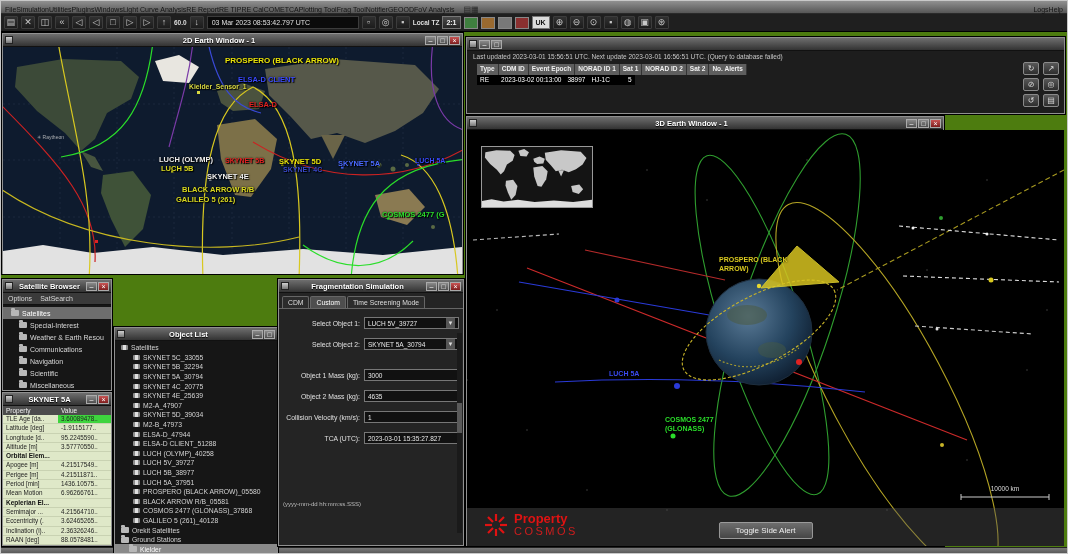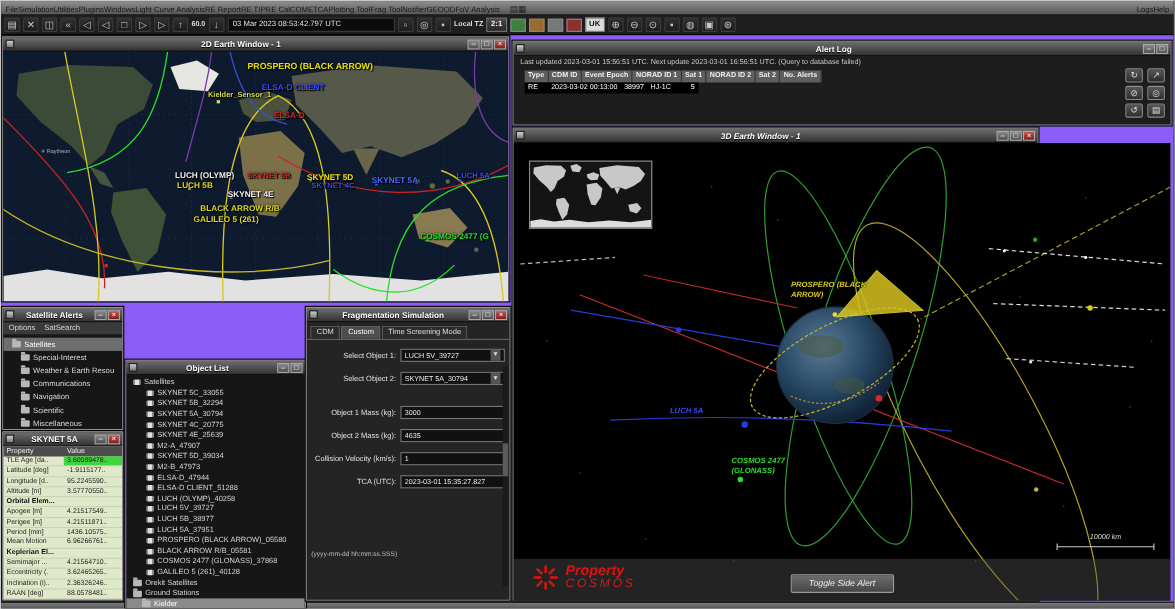--- a/index.html
+++ b/index.html
@@ -34,21 +34,21 @@
     color:#e0e0e0; font-size:7px; display:flex; align-items:center; padding:0 4px;
   }
   .tb-text-btn {
     height:13px; padding:0 3px; font-size:7px; font-weight:bold; color:#f0f0f0;
     background:linear-gradient(#4a4a4a,#262626); border:1px solid #777;
     display:flex; align-items:center;
   }
   .tb-thumb { width:14px; height:12px; border:1px solid #888; }
   #uk-btn { background:#dcdcdc; color:#111; }
   
-  #workspace { position:relative; width:100%; height:515px; background:#8b5cf6; }
+  #workspace { position:relative; width:100%; height:515px; background:#4d7c0f; }
   .window { position:absolute; background:#242424; border:1px solid #909090; box-shadow:0 0 0 1px #000; }
   .titlebar {
     height:13px; display:flex; align-items:center; gap:2px; padding:0 2px;
     background:linear-gradient(#6e6e6e,#333); border-bottom:1px solid #111;
   }
   .ticon { width:8px; height:8px; background:linear-gradient(#d0d0d0,#777); border:1px solid #222; }
   .title { flex:1; text-align:center; color:#fff; font-size:7.5px; font-weight:bold; text-shadow:0 1px 1px #000; white-space:nowrap; overflow:hidden; }
   .wbtns { display:flex; gap:1px; }
   .wbtn {
     width:11px; height:9px; font-size:7px; line-height:8px; text-align:center; color:#fff;
@@ -261,21 +261,20 @@
           </g>
           <text x="34" y="92" font-size="5" fill="#cfcfcf" opacity="0.8">✳ Raytheon</text>
         </svg>
         <span><span class="map-label" style="position: absolute; left: 222px; top: 9px; color: rgb(232, 226, 10); font-size: 8px;">PROSPERO (BLACK ARROW)</span><span class="map-label" style="position: absolute; left: 235px; top: 28px; color: rgb(58, 74, 255); font-size: 7.5px;">ELSA-D CLIENT</span><span class="map-label" style="position: absolute; left: 186px; top: 36px; color: rgb(216, 216, 64); font-size: 6.8px;">Kielder_Sensor_1</span><span class="map-label" style="position: absolute; left: 246px; top: 53px; color: rgb(224, 34, 34); font-size: 7.5px;">ELSA-D</span><span class="map-label" style="position: absolute; left: 156px; top: 108px; color: rgb(240, 240, 240); font-size: 7.5px;">LUCH (OLYMP)</span><span class="map-label" style="position: absolute; left: 222px; top: 110px; color: rgb(224, 34, 34); font-size: 7px;">SKYNET 5B</span><span class="map-label" style="position: absolute; left: 158px; top: 117px; color: rgb(216, 216, 32); font-size: 7.5px;">LUCH 5B</span><span class="map-label" style="position: absolute; left: 276px; top: 110px; color: rgb(232, 226, 10); font-size: 7.5px;">SKYNET 5D</span><span class="map-label" style="position: absolute; left: 280px; top: 119px; color: rgb(58, 74, 204); font-size: 7px;">SKYNET 4C</span><span class="map-label" style="position: absolute; left: 335px; top: 112px; color: rgb(74, 106, 255); font-size: 7.5px;">SKYNET 5A</span><span class="map-label" style="position: absolute; left: 204px; top: 125px; color: rgb(240, 240, 240); font-size: 7.5px;">SKYNET 4E</span><span class="map-label" style="position: absolute; left: 412px; top: 110px; color: rgb(58, 74, 255); font-size: 7px;">LUCH 5A</span><span class="map-label" style="position: absolute; left: 179px; top: 138px; color: rgb(216, 216, 32); font-size: 7.5px;">BLACK ARROW R/B</span><span class="map-label" style="position: absolute; left: 173px; top: 148px; color: rgb(216, 216, 32); font-size: 7.5px;">GALILEO 5 (261)</span><span class="map-label" style="position: absolute; left: 379px; top: 163px; color: rgb(42, 222, 42); font-size: 7.5px;">COSMOS 2477 (G</span></span>
       </div>
     </div>
 
     <div class="window" style="left:465px;top:5px;width:599px;height:77px;">
       <div class="titlebar">
         <span class="ticon"></span>
-        <span class="title">Alert Log</span>
         <span class="wbtns">
           <span class="wbtn">–</span>
           <span class="wbtn">□</span>
         </span>
       </div>
       <div id="alert-content">
         <div id="alert-status">Last updated 2023-03-01 15:56:51 UTC.  Next update 2023-03-01 16:56:51 UTC. (Query to database failed)</div>
         <div id="alert-header">
             <div class="al-hcell">Type</div>
             <div class="al-hcell">CDM ID</div>
@@ -300,21 +299,21 @@
             <div class="sq-btn">↻</div>
             <div class="sq-btn">↗</div>
             <div class="sq-btn">⊘</div>
             <div class="sq-btn">◎</div>
             <div class="sq-btn">↺</div>
             <div class="sq-btn">▤</div>
           </div>
       </div>
     </div>
 
-    <div class="window" style="left:465px;top:84px;width:478px;height:430px;font-style:italic;">
+    <div class="window" style="left:465px;top:84px;width:478px;height:430px;">
       <div class="titlebar">
         <span class="ticon"></span>
         <span class="title">3D Earth Window - 1</span>
         <span class="wbtns">
           <span class="wbtn">–</span>
           <span class="wbtn">□</span>
           <span class="wbtn close">×</span>
         </span>
       </div>
       <div id="view3d">
@@ -419,21 +418,21 @@
             <path d="M1,2 L1,8 M1,5 L89,5 M89,2 L89,8" stroke="#cccccc" stroke-width="1" fill="none"></path>
           </svg>
         </div>
         <div id="toggle-side">Toggle Side Alert</div>
       </div>
     </div>
 
     <div class="window" style="left:1px;top:247px;width:110px;height:112px;">
       <div class="titlebar">
         <span class="ticon"></span>
-        <span class="title">Satellite Alerts</span>
+        <span class="title">Satellite Browser</span>
         <span class="wbtns">
           <span class="wbtn">–</span>
           <span class="wbtn close">×</span>
         </span>
       </div>
       <div class="panel-menu">
           <span>Options</span>
           <span>SatSearch</span>
         </div>
       <div class="tree">

